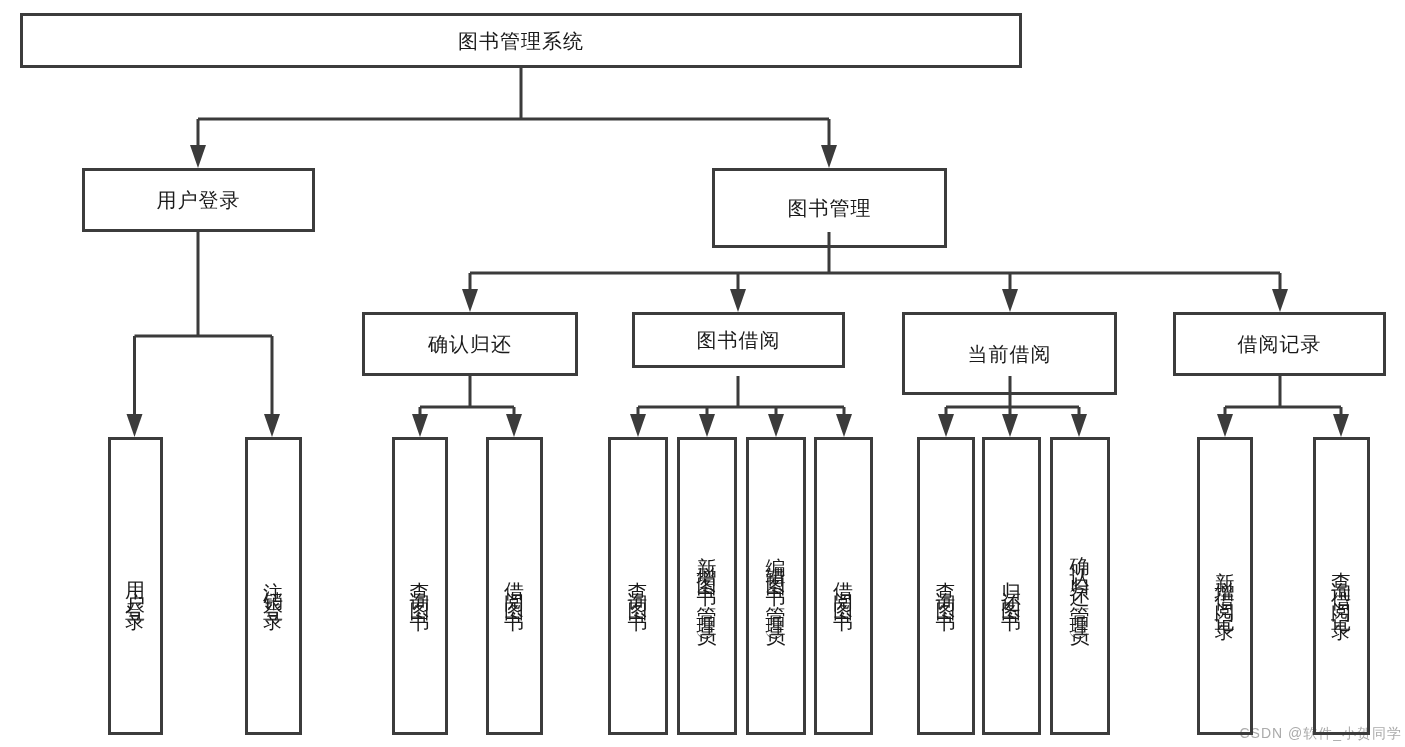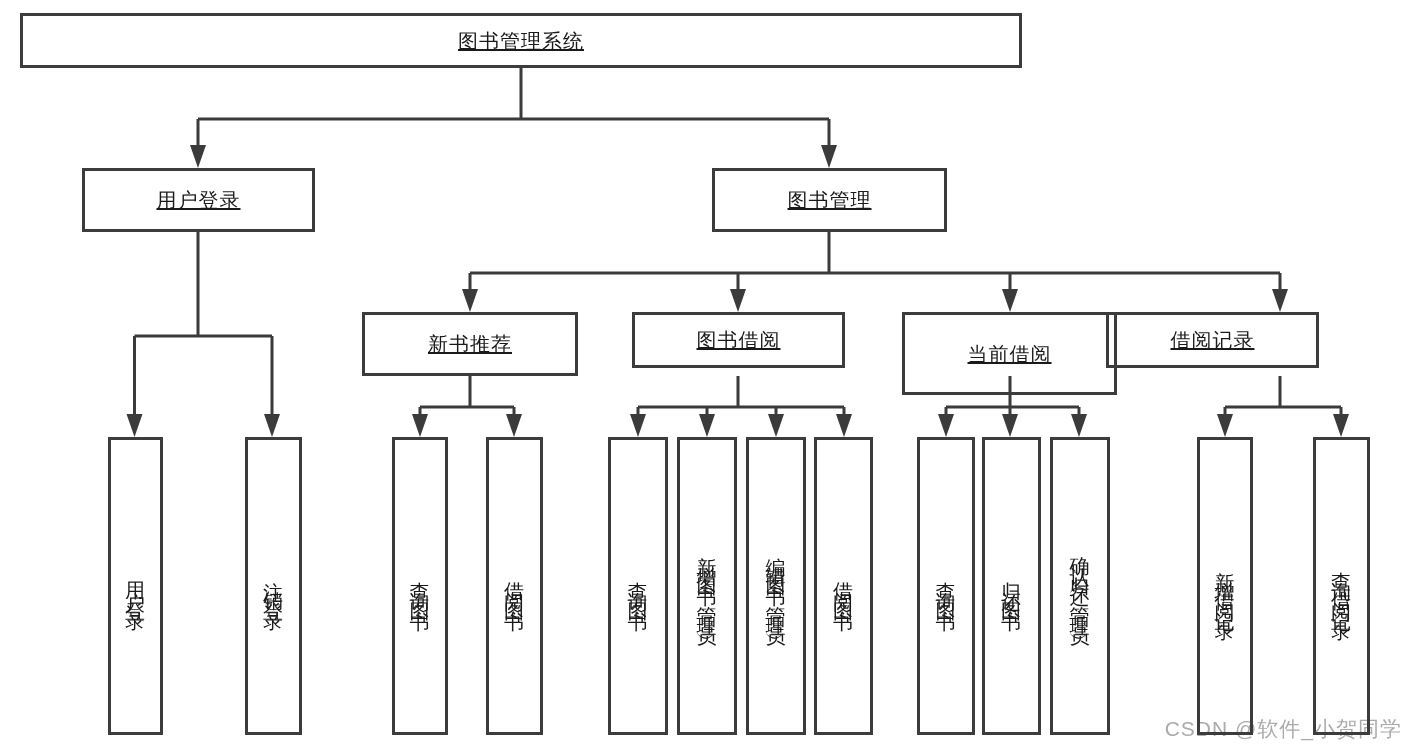--- a/index.html
+++ b/index.html
@@ -22,32 +22,32 @@
   .box{
     position:absolute;
     box-sizing:border-box;
     border:3px solid var(--box_border);
     background:transparent;
     display:flex;align-items:center;justify-content:center;
     color:var(--text);
     font-size:20px;
     line-height:1;
   }
-  .box.h{letter-spacing:1px;text-decoration:underline;}
+  .box.h{letter-spacing:1px;}
   .leaf span{
     writing-mode:vertical-rl;
     letter-spacing:10px;
     font-size:20px;
     white-space:nowrap;
   }
   .wm{
     position:absolute;
     right:3px;bottom:4px;
     color:var(--watermark);
-    font-size:21px;
+    font-size:14px;
     letter-spacing:1px;
     margin-left:44px;
   }
 </style>
 </head>
 <body>
 
 <div class="canvas">
 
   <svg class="connectors" width="1405" height="747" viewBox="0 0 1405 747">
@@ -87,26 +87,26 @@
       <polygon points="1217,414 1233,414 1225,437"></polygon>
       <polygon points="1333,414 1349,414 1341,437"></polygon>
     </g>
   </svg>
 
   <div class="wm">CSDN @软件_小贺同学</div>
 
   <div class="box h" style="left:20px;top:13px;width:1002px;height:55px">图书管理系统</div>
 
   <div class="box h" style="left:82px;top:168px;width:233px;height:64px">用户登录</div>
-  <div class="box h" style="left:712px;top:168px;width:235px;height:64px">图书管理</div>
+  <div class="box h" style="left:712px;top:168px;width:235px;height:80px">图书管理</div>
 
-  <div class="box h" style="left:362px;top:312px;width:216px;height:64px">新书推荐</div>
+  <div class="box h" style="left:362px;top:312px;width:216px;height:64px">确认归还</div>
   <div class="box h" style="left:632px;top:312px;width:213px;height:56px">图书借阅</div>
   <div class="box h" style="left:902px;top:312px;width:215px;height:83px">当前借阅</div>
-  <div class="box h" style="left:1106px;top:312px;width:213px;height:56px">借阅记录</div>
+  <div class="box h" style="left:1173px;top:312px;width:213px;height:64px">借阅记录</div>
 
   <div class="box leaf" style="left:108px;top:437px;width:55px;height:298px">
     <span>用户登录</span>
     </div>
   <div class="box leaf" style="left:245px;top:437px;width:57px;height:298px">
     <span>注销登录</span>
     </div>
 
   <div class="box leaf" style="left:392px;top:437px;width:56px;height:298px">
     <span>查询图书</span>

